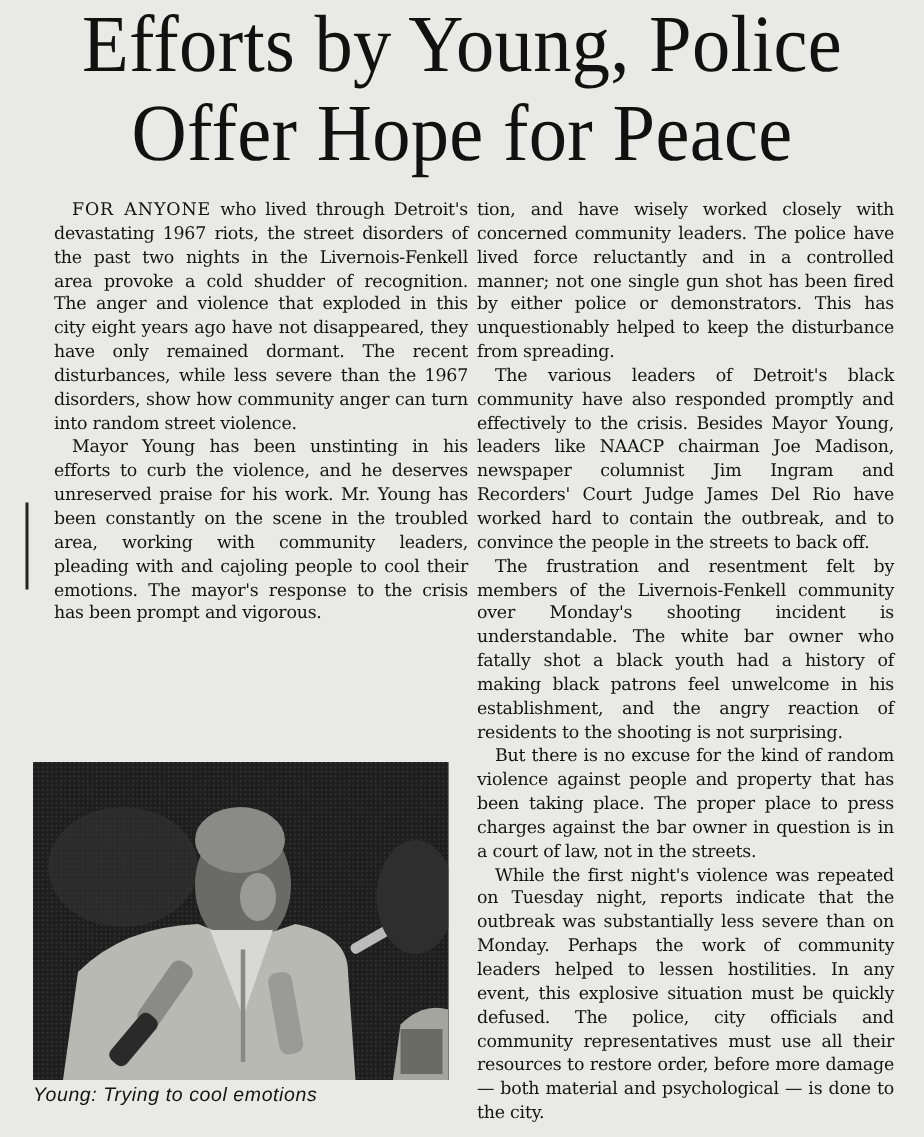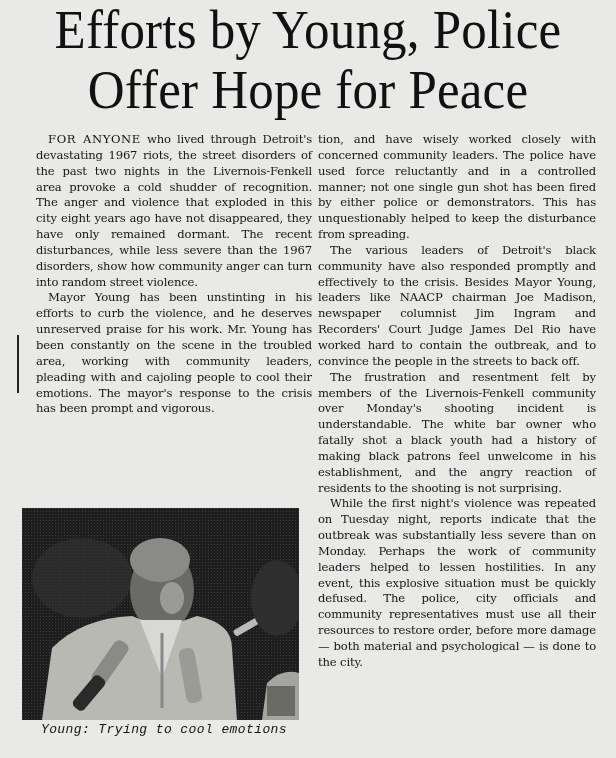--- a/index.html
+++ b/index.html
@@ -31,23 +31,23 @@
   .col-left { left: 36px; width: 276px; }
   .col-right { left: 318px; width: 278px; }
   .col p { margin: 0; text-indent: 12px; }
   .lead { letter-spacing: 0.6px; }
   .photo {
     position: absolute; left: 22px; top: 508px; width: 277px; height: 212px;
     background: #1b1b1b; overflow: hidden;
   }
   .photo svg { display: block; }
   .caption {
-    position: absolute; left: 10px; top: 722px; width: 277px;
-    text-align: right;
-    font-family: Liberation Mono, monospace; font-style: italic;
+    position: absolute; left: 22px; top: 722px; width: 277px;
+    text-align: left;
+    font-family: Liberation Sans, sans-serif; font-style: italic;
     font-size: 13px; letter-spacing: 0.4px;
   }
   .margin-mark {
     position: absolute; left: 17px; top: 335px; width: 2px; height: 58px; background: #222;
   }
 </style>
 </head>
 <body>
 
 <h1 class="headline">
@@ -87,17 +87,18 @@
     <rect x="210" y="115" width="30" height="7" rx="3" fill="#bbb" transform="rotate(-30 225 118)"></rect>
 
     <ellipse cx="255" cy="90" rx="26" ry="38" fill="#2e2e2e"></ellipse>
     <path d="M240 212 L245 175 Q260 160 277 165 L277 212 Z" fill="#a5a5a0"></path>
     <rect x="245" y="178" width="28" height="30" fill="#6b6b66"></rect>
   </svg>
 </div>
 <div class="caption">Young: Trying to cool emotions</div>
 
 <div class="col col-right">
-  <p style="text-indent:0">tion, and have wisely worked closely with concerned community leaders. The police have used force reluctantly and in a controlled manner; not one single gun shot has been fired by either police or demonstrators. This has unquestionably helped to keep the disturbance from spreading.</p>
+  <p style="text-indent:0">tion, and have wisely worked closely with concerned community leaders. The police have lived force reluctantly and in a controlled manner; not one single gun shot has been fired by either police or demonstrators. This has unquestionably helped to keep the disturbance from spreading.</p>
   <p>The various leaders of Detroit's black community have also responded promptly and effectively to the crisis. Besides Mayor Young, leaders like NAACP chairman Joe Madison, newspaper columnist Jim Ingram and Recorders' Court Judge James Del Rio have worked hard to contain the outbreak, and to convince the people in the streets to back off.</p>
   <p>The frustration and resentment felt by members of the Livernois-Fenkell community over Monday's shooting incident is understandable. The white bar owner who fatally shot a black youth had a history of making black patrons feel unwelcome in his establishment, and the angry reaction of residents to the shooting is not surprising.</p>
+  <p>But there is no excuse for the kind of random violence against people and property that has been taking place. The proper place to press charges against the bar owner in question is in a court of law, not in the streets.</p>
   <p>While the first night's violence was repeated on Tuesday night, reports indicate that the outbreak was substantially less severe than on Monday. Perhaps the work of community leaders helped to lessen hostilities. In any event, this explosive situation must be quickly defused. The police, city officials and community representatives must use all their resources to restore order, before more damage — both material and psychological — is done to the city.</p>
 </div>
 
 </body></html>

